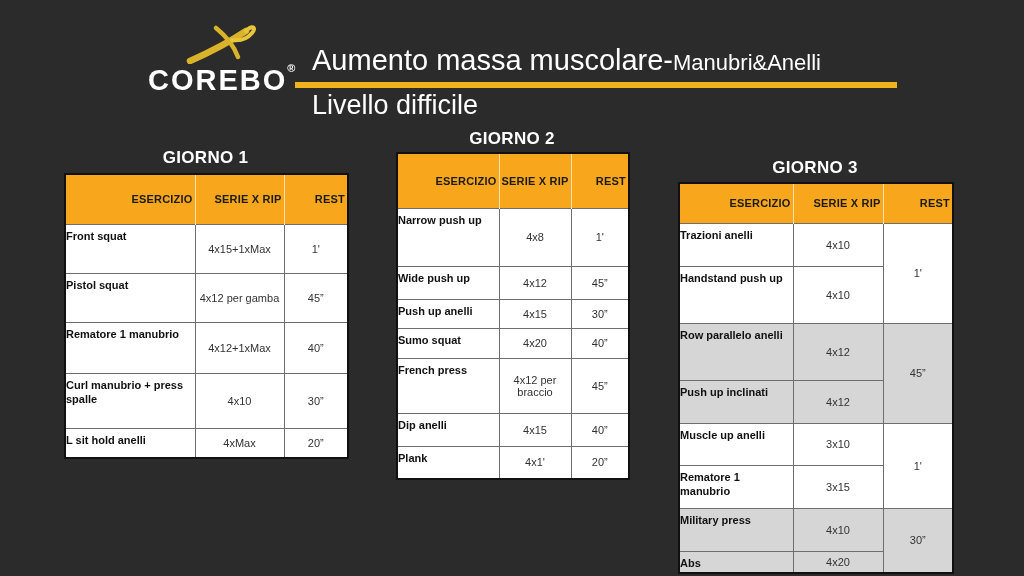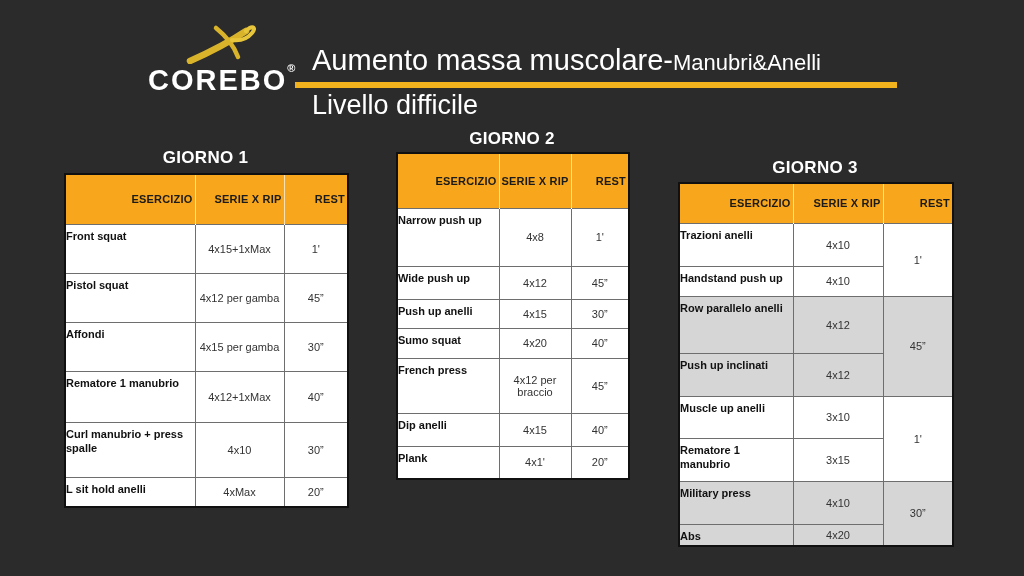--- a/index.html
+++ b/index.html
@@ -87,25 +87,20 @@
       <tbody>
         <tr style="height: 49px;">
           <td class="ex">Front squat</td>
           <td class="val">4x15+1xMax</td>
           <td class="val">1'</td>
         </tr>
         <tr style="height: 49px;">
           <td class="ex">Pistol squat</td>
           <td class="val">4x12 per gamba</td>
           <td class="val">45”</td>
-        </tr>
-        <tr style="height: 49px;">
-          <td class="ex">Affondi</td>
-          <td class="val">4x15 per gamba</td>
-          <td class="val">30”</td>
         </tr>
         <tr style="height: 51px;">
           <td class="ex">Rematore 1 manubrio</td>
           <td class="val">4x12+1xMax</td>
           <td class="val">40”</td>
         </tr>
         <tr style="height: 55px;">
           <td class="ex">Curl manubrio + press spalle</td>
           <td class="val">4x10</td>
           <td class="val">30”</td>
@@ -186,21 +181,21 @@
           <th>SERIE X RIP</th>
           <th>REST</th>
         </tr>
       </thead>
       <tbody>
         <tr style="height: 43px;">
           <td class="ex">Trazioni anelli</td>
           <td class="val">4x10</td>
           <td class="val" rowspan="2">1'</td>
         </tr>
-        <tr style="height: 30px;">
+        <tr style="height: 57px;">
           <td class="ex">Handstand push up</td>
           <td class="val">4x10</td>
         </tr>
         <tr class="grey" style="height: 57px;">
           <td class="ex">Row parallelo anelli</td>
           <td class="val">4x12</td>
           <td class="val greycell" rowspan="2">45”</td>
         </tr>
         <tr class="grey" style="height: 43px;">
           <td class="ex">Push up inclinati</td>

